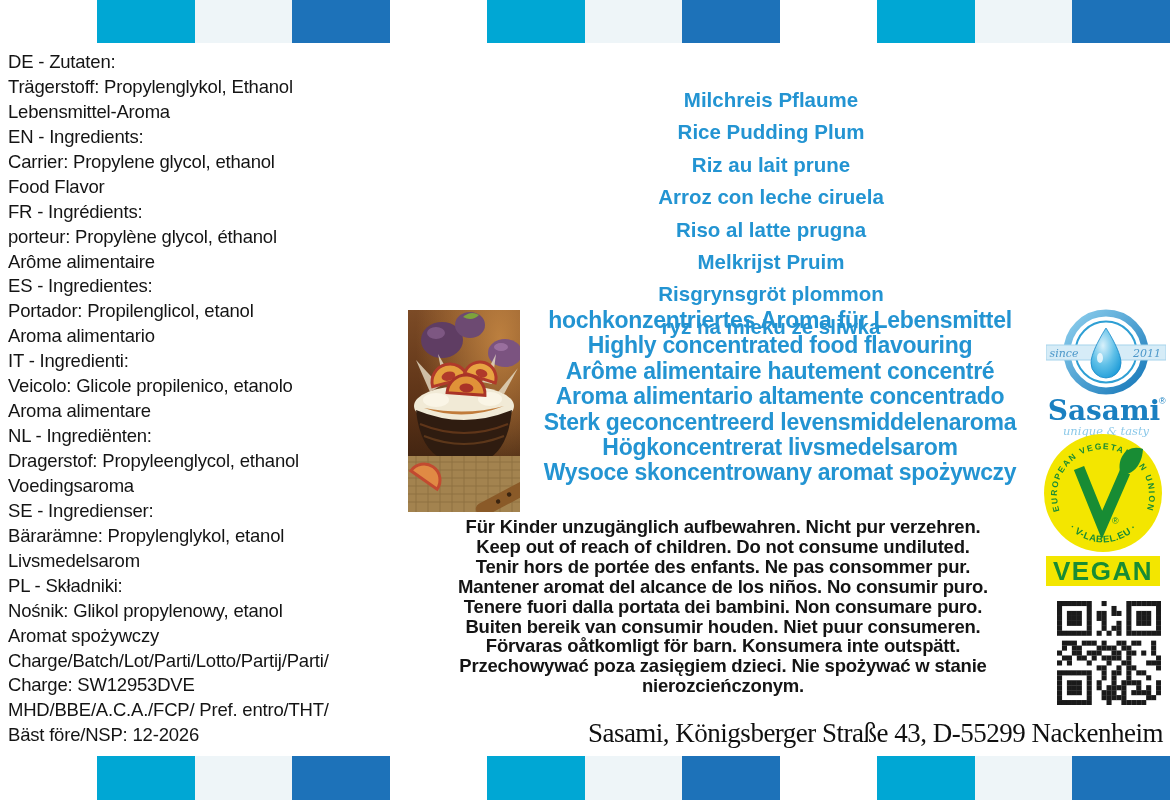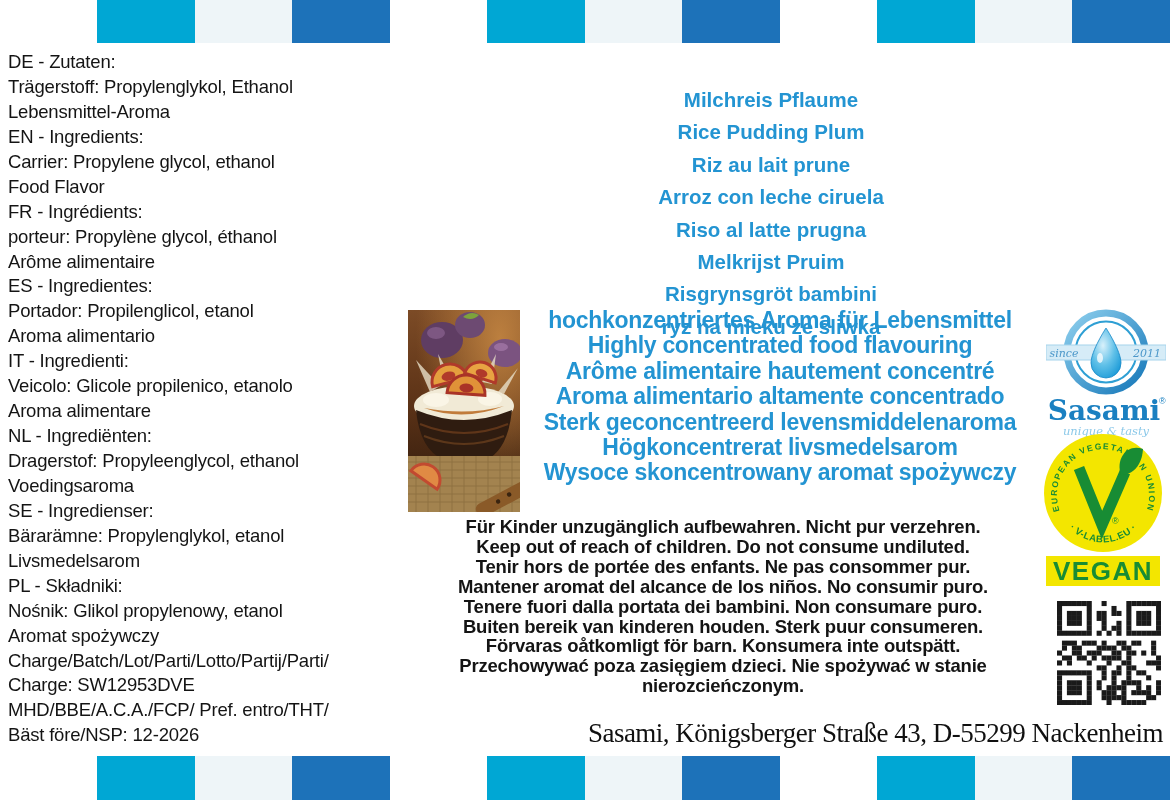--- a/index.html
+++ b/index.html
@@ -108,21 +108,21 @@
       <div class="ing-line">Bäst före/NSP: 12-2026</div>
     </div>
 
   <div class="product-names">
       <div class="pn-line">Milchreis Pflaume</div>
       <div class="pn-line">Rice Pudding Plum</div>
       <div class="pn-line">Riz au lait prune</div>
       <div class="pn-line">Arroz con leche ciruela</div>
       <div class="pn-line">Riso al latte prugna</div>
       <div class="pn-line">Melkrijst Pruim</div>
-      <div class="pn-line">Risgrynsgröt bambini</div>
+      <div class="pn-line">Risgrynsgröt plommon</div>
       <div class="pn-line">ryz na mleku ze sliwka</div>
     </div>
 
   <div class="photo">
     <svg viewBox="0 0 112 202">
       <defs>
         <linearGradient id="pbg" x1="0" y1="0" x2="0" y2="1">
           <stop offset="0" stop-color="#7c4b26"></stop>
           <stop offset="0.45" stop-color="#5d3317"></stop>
           <stop offset="1" stop-color="#2a180c"></stop>
@@ -477,21 +477,21 @@
         <rect x="84.19" y="99.05" width="5.07" height="5.07"></rect>
       </svg>
   </div>
 
   <div class="warnings">
       <div class="warn-line">Für Kinder unzugänglich aufbewahren. Nicht pur verzehren.</div>
       <div class="warn-line">Keep out of reach of children. Do not consume undiluted.</div>
       <div class="warn-line">Tenir hors de portée des enfants. Ne pas consommer pur.</div>
       <div class="warn-line">Mantener aromat del alcance de los niños. No consumir puro.</div>
       <div class="warn-line">Tenere fuori dalla portata dei bambini. Non consumare puro.</div>
-      <div class="warn-line">Buiten bereik van kinderen houden. Sterk puur consumeren.</div>
+      <div class="warn-line">Buiten bereik van consumir houden. Niet puur consumeren.</div>
       <div class="warn-line">Förvaras oåtkomligt för barn. Konsumera inte outspätt.</div>
       <div class="warn-line">Przechowywać poza zasięgiem dzieci. Nie spożywać w stanie</div>
       <div class="warn-line">nierozcieńczonym.</div>
     </div>
 
   <div class="address">Sasami, Königsberger Straße 43, D-55299 Nackenheim</div>
 
   <div class="stripes stripes-bottom"></div>
 
 </div>

